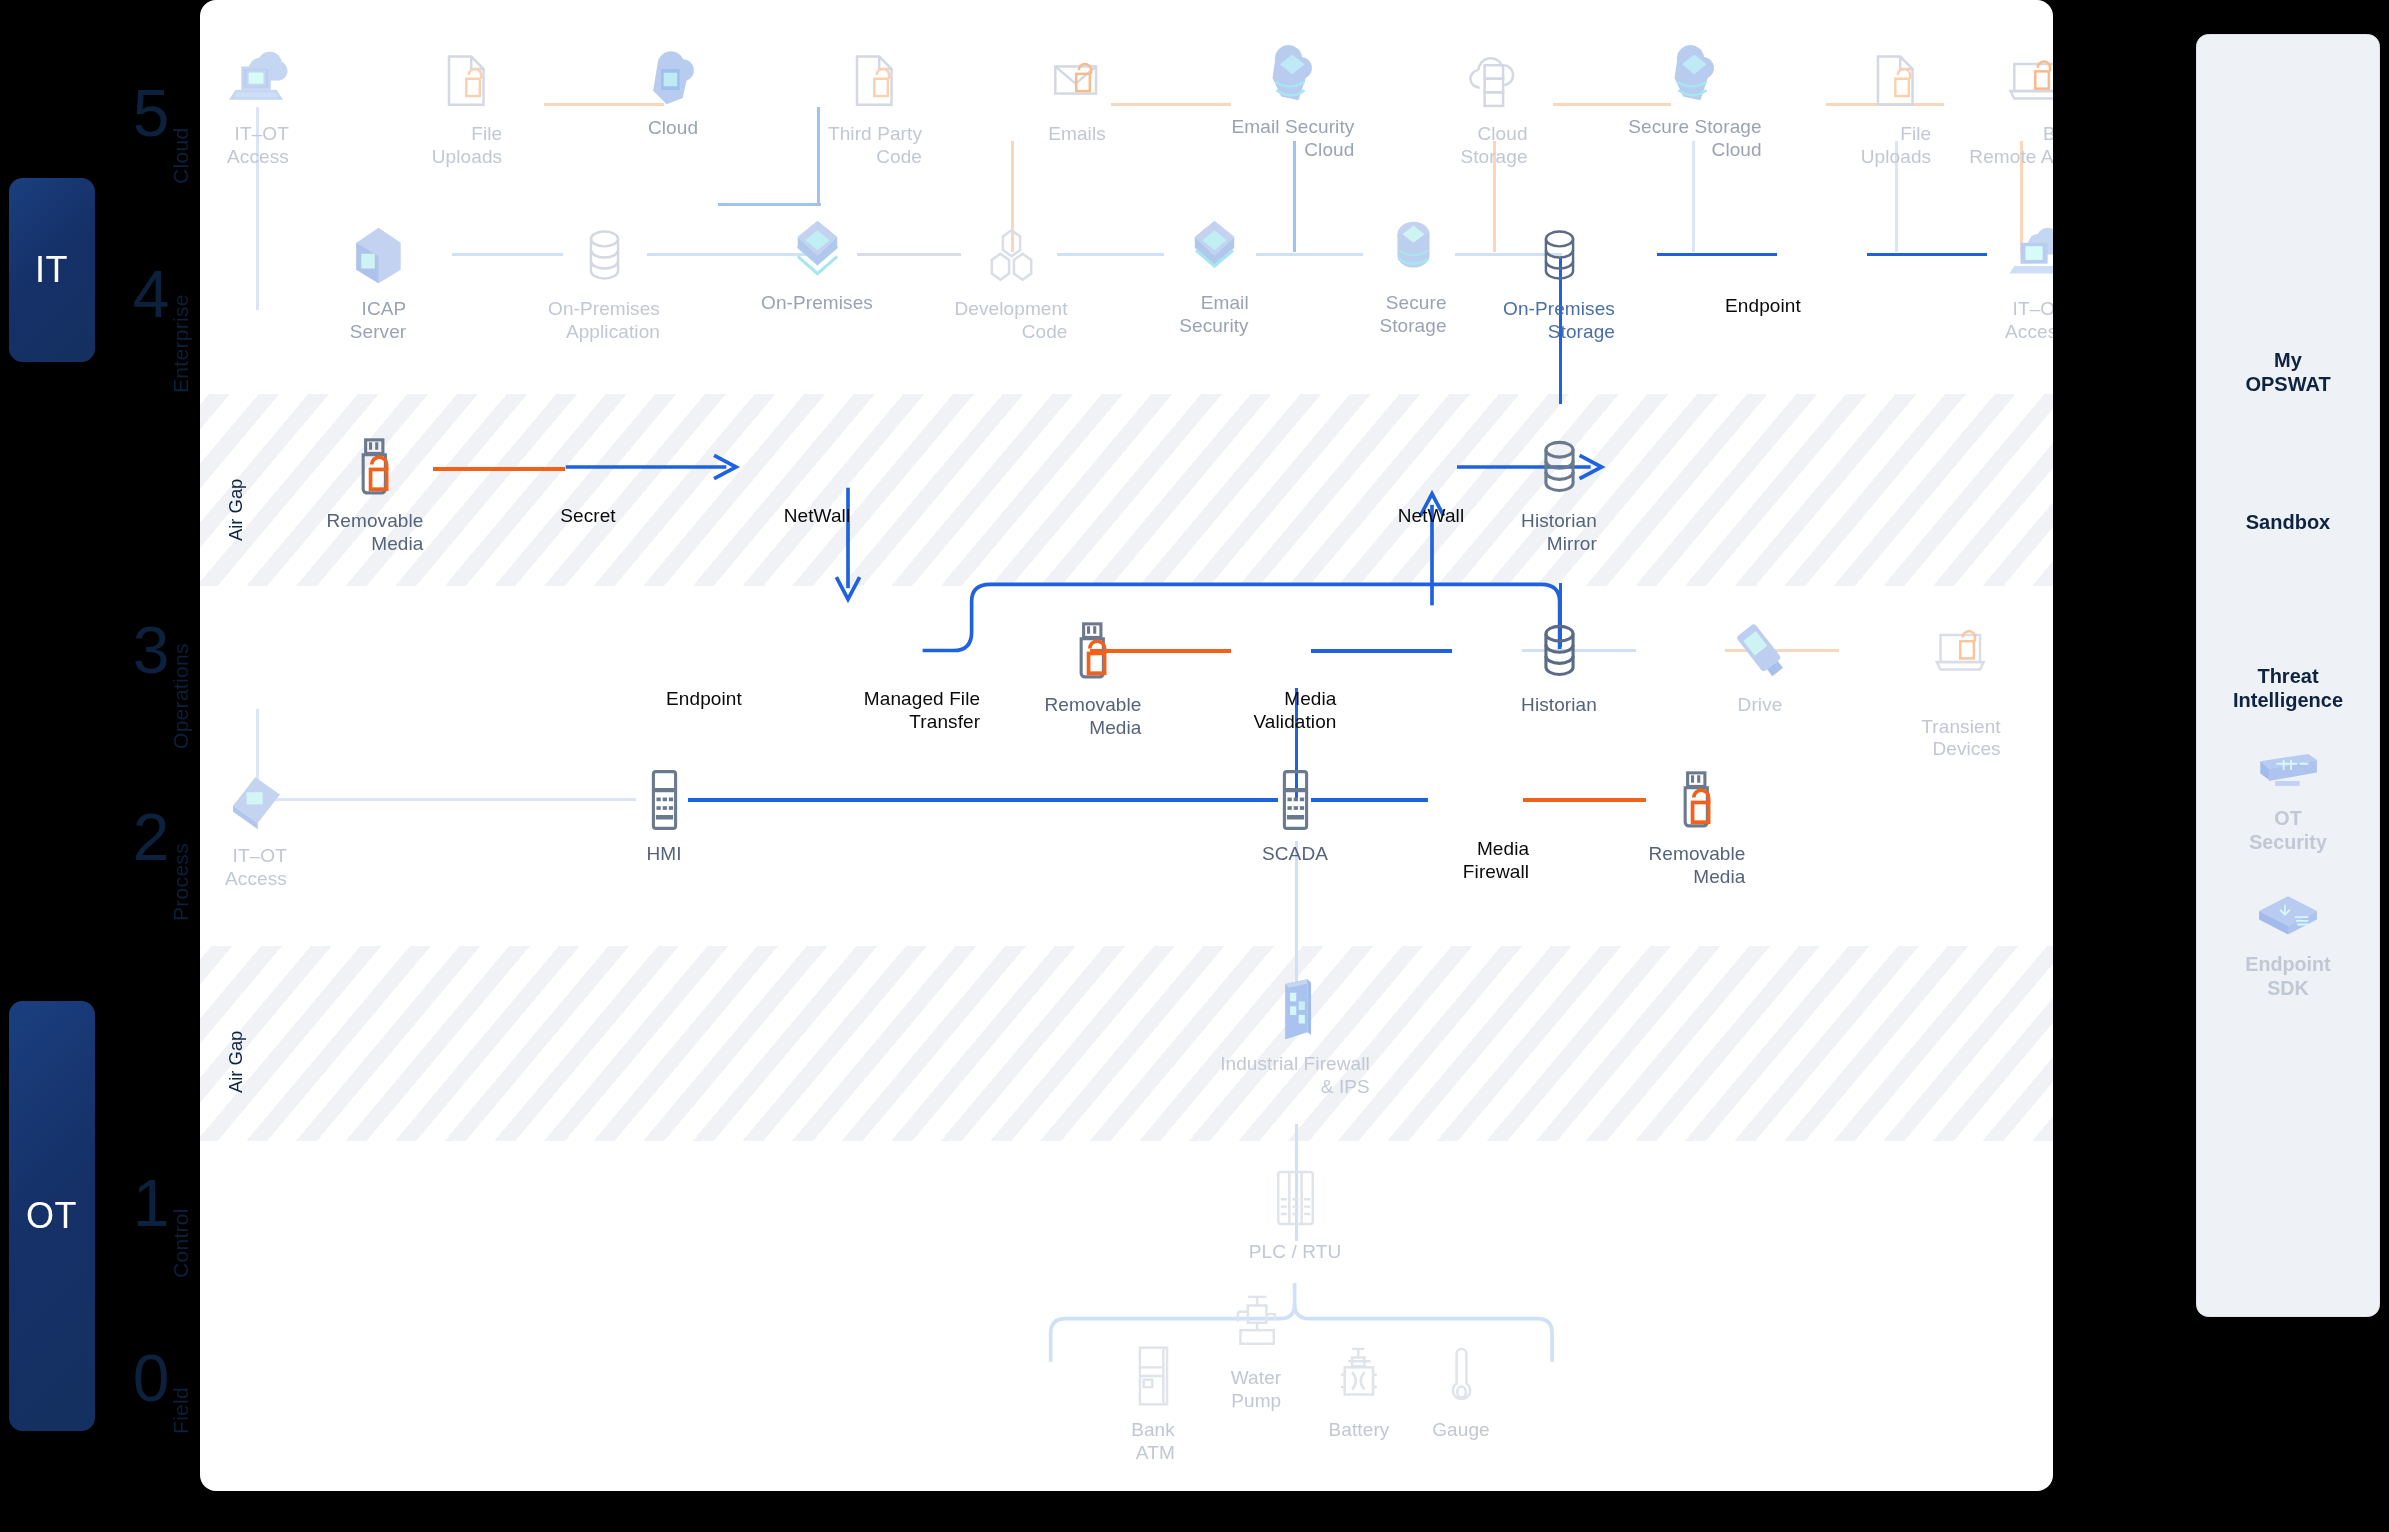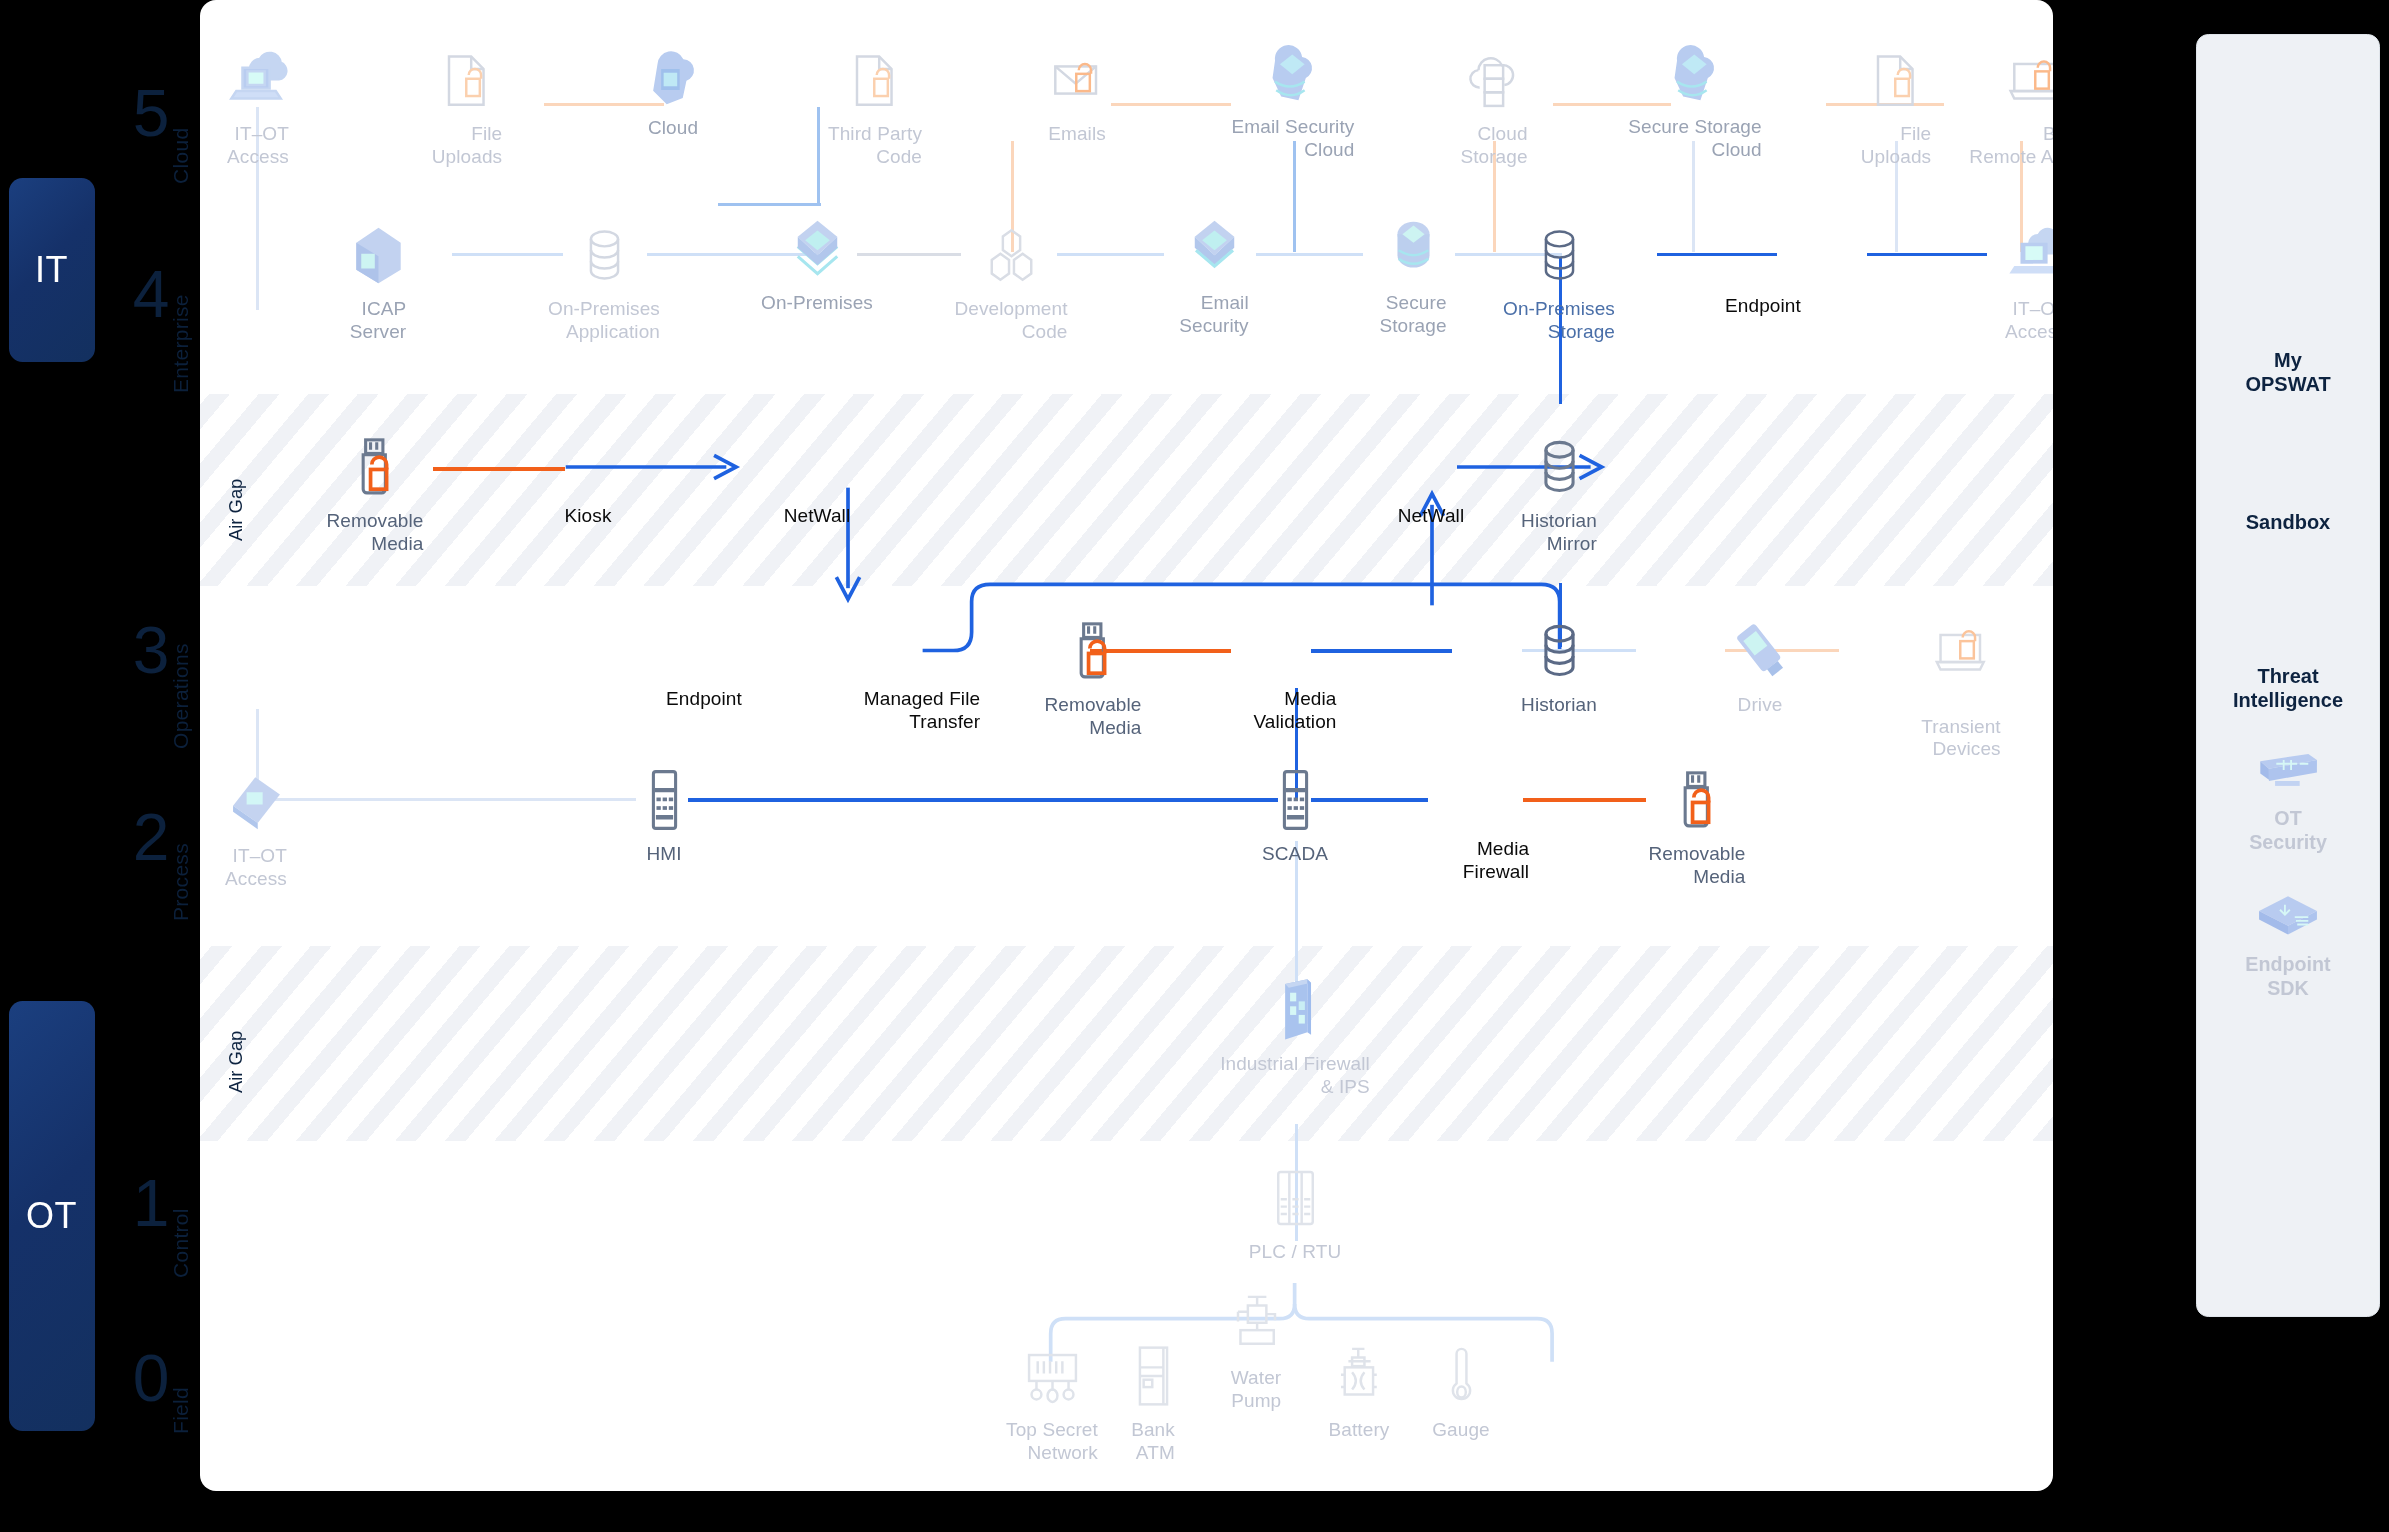--- a/index.html
+++ b/index.html
@@ -490,21 +490,21 @@
         <path d="M54 56 a12 12 0 0 1 24 0 v8"></path>
             <rect x="52" y="64" width="26" height="32"></rect>
       </g>
         </svg>
     </span>
     <span class="lbl" style="white-space: pre-line;">Removable
 Media</span>
   </div>
 
   <div class="node dark noico" style="left:388px; top:499px">
-    <span class="lbl" style="white-space: pre-line;">Kiosk</span>
+    <span class="lbl" style="white-space: pre-line;">Secret</span>
   </div>
 
   <div class="node dark noico" style="left:617px; top:499px">
     <span class="lbl" style="white-space: pre-line;">NetWall</span>
   </div>
 
   <div class="node dark noico" style="left:1231px; top:499px">
     <span class="lbl" style="white-space: pre-line;">NetWall</span>
   </div>
 
@@ -704,36 +704,20 @@
         <path d="M50 18 v84 M70 18 v84"></path>
         <path d="M36 62 h10 M36 74 h10 M36 86 h10"></path>
         <path d="M55 62 h10 M55 74 h10 M55 86 h10"></path>
         <path d="M74 62 h10 M74 74 h10 M74 86 h10"></path>
       </g>
         </svg>
     </span>
     <span class="lbl" style="white-space: pre-line;">PLC / RTU</span>
   </div>
 
-  <div class="node dim" style="left:852px; top:1339px; width:123px">
-    <span class="ico">
-      <svg viewBox="0 0 120 120">
-          <g fill="none" stroke="#dfe3ea" stroke-width="4">
-        <rect x="22" y="26" width="76" height="42"></rect>
-        <path d="M36 36 v20 M46 36 v20 M56 36 v20 M66 36 v20 M76 36 v20"></path>
-        <path d="M34 68 v14 M60 68 v16 M86 68 v14"></path>
-        <circle cx="34" cy="90" r="8"></circle>
-            <ellipse cx="60" cy="92" rx="8" ry="10"></ellipse>
-            <circle cx="86" cy="90" r="8"></circle>
-      </g>
-        </svg>
-    </span>
-    <span class="lbl" style="white-space: pre-line;">Top Secret
-Network</span>
-  </div>
 
   <div class="node dim" style="left:953px; top:1339px; width:111px">
     <span class="ico">
       <svg viewBox="0 0 120 120">
           <g fill="none" stroke="#dfe3ea" stroke-width="4">
         <rect x="38" y="14" width="44" height="92"></rect>
         <path d="M38 46 h38"></path>
             <path d="M38 60 h38"></path>
         <rect x="44" y="66" width="14" height="12"></rect>
         <path d="M76 14 v92"></path>

